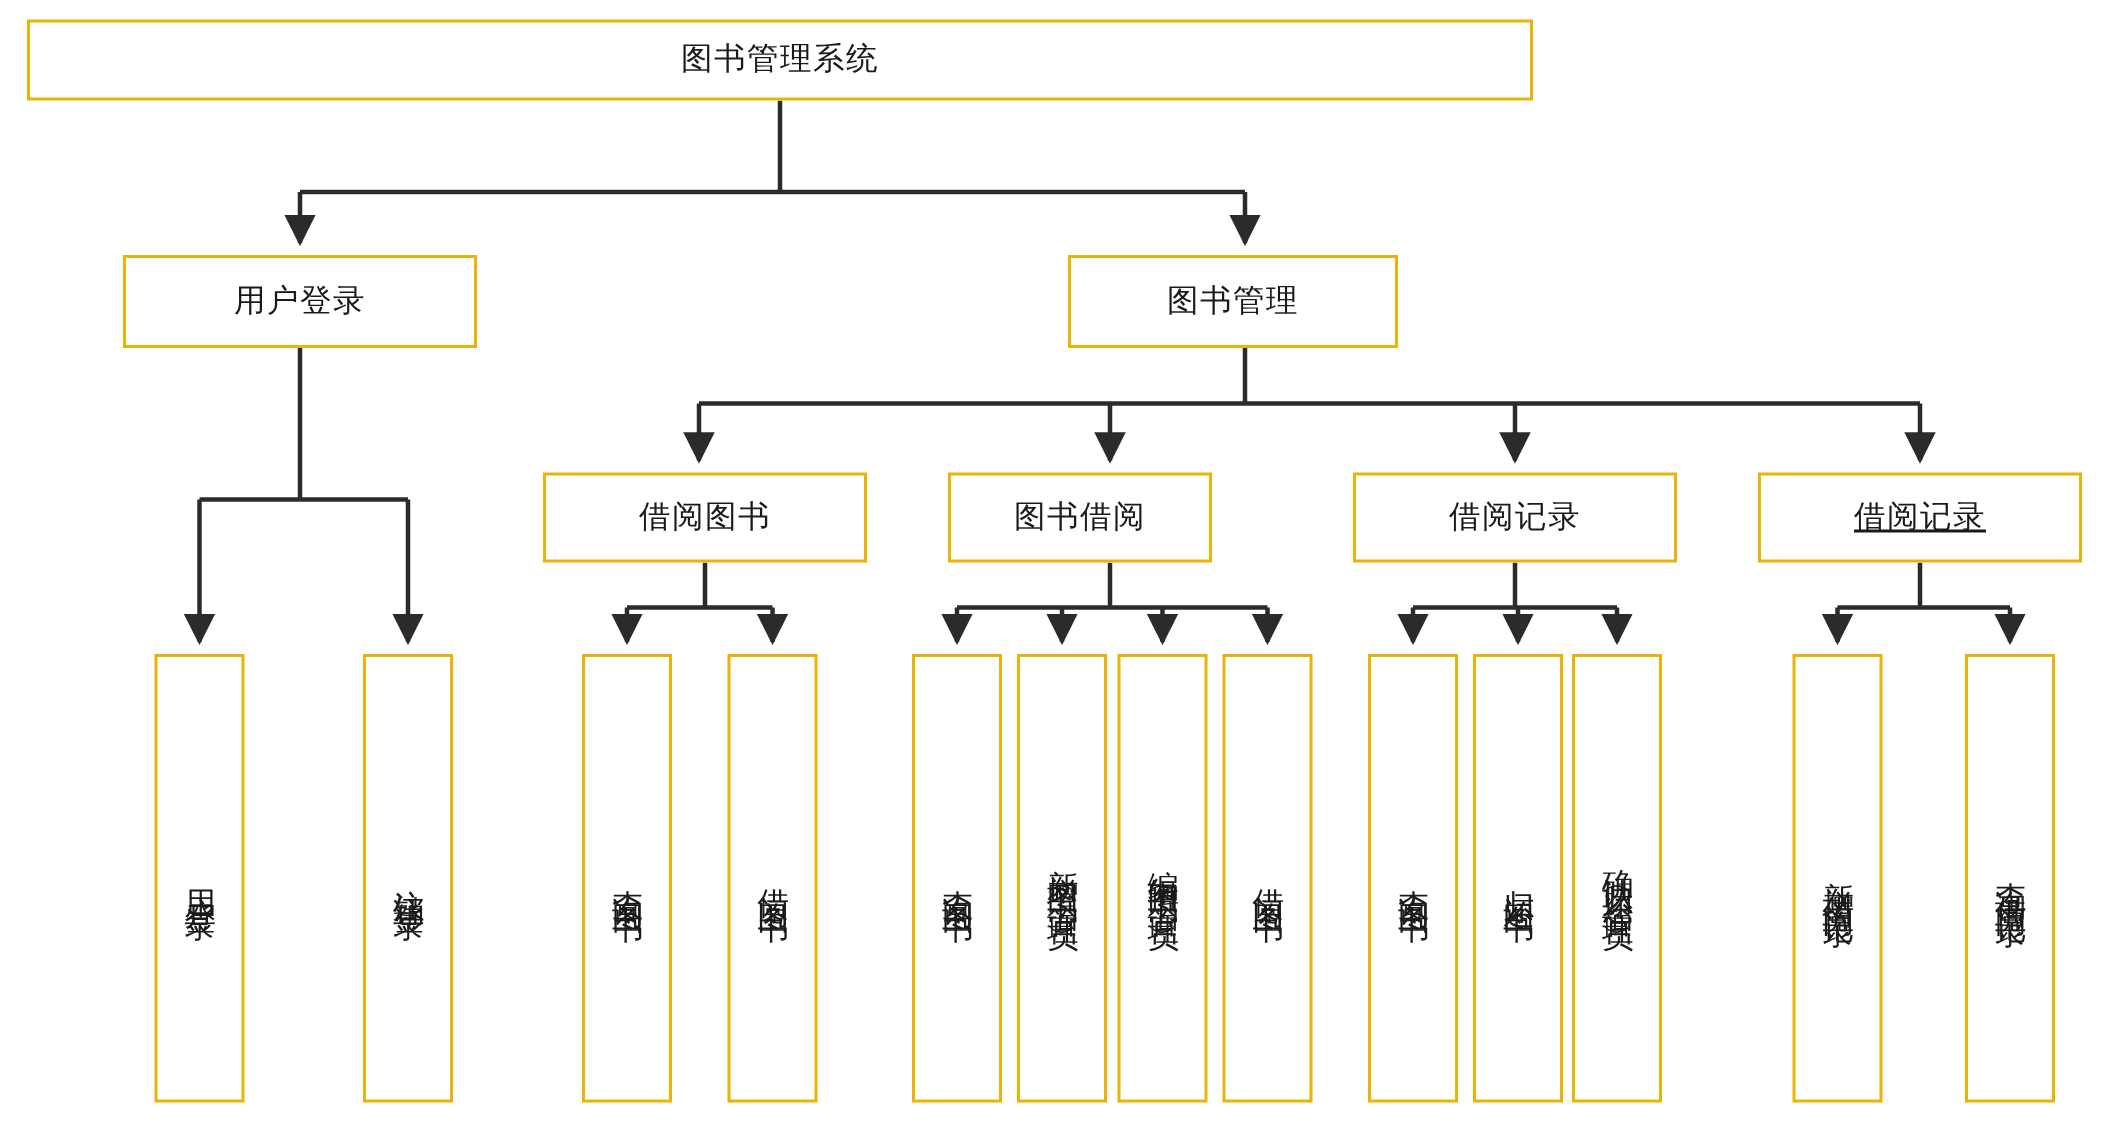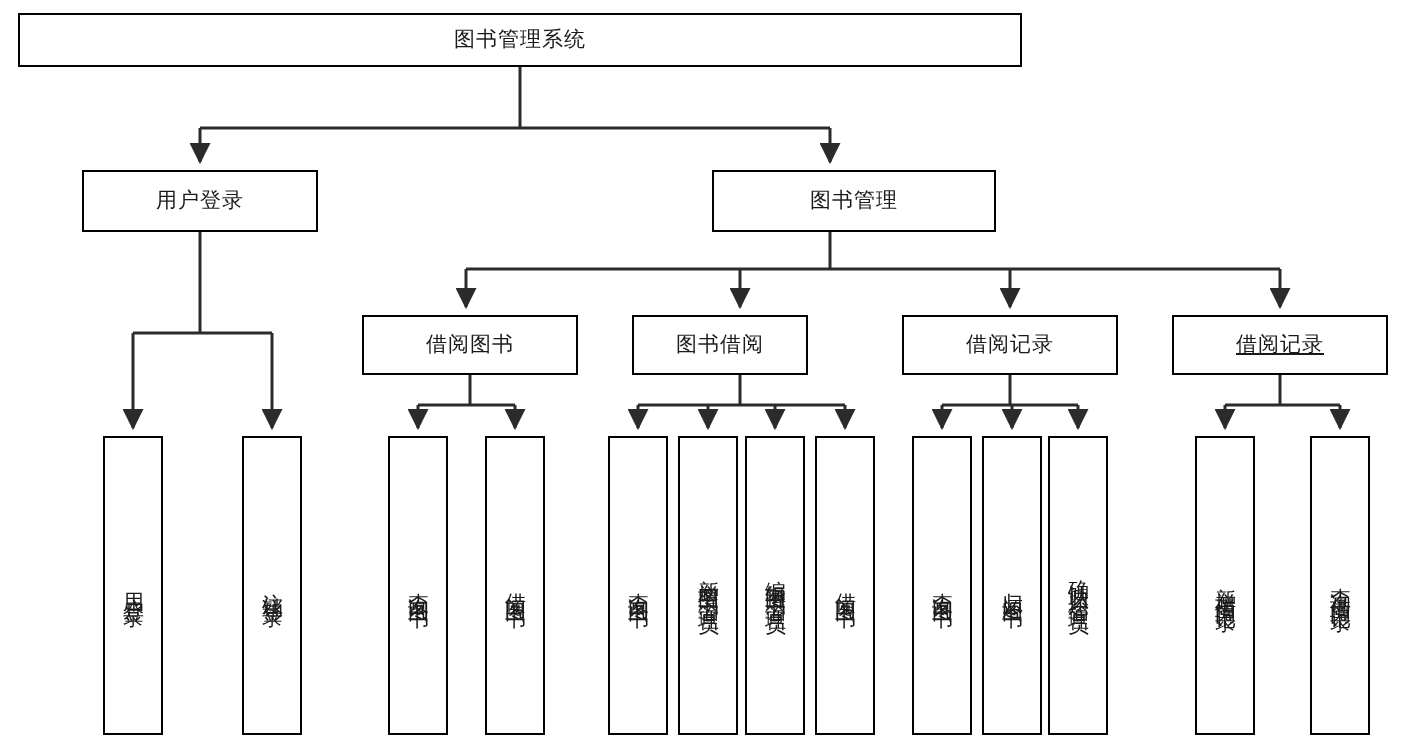--- a/index.html
+++ b/index.html
@@ -23,21 +23,21 @@
     left: 0;
     top: 0;
     width: 1405px;
     height: 747px;
     pointer-events: none;
   }
   .node {
     position: absolute;
     box-sizing: border-box;
     background: #ffffff;
-    border: 2px solid #000000;
+    border: 2px solid #eab308;
     display: flex;
     align-items: center;
     justify-content: center;
     color: #1a1a1a;
   }
   .node.horiz {
     font-size: 21px;
     letter-spacing: 1px;
     line-height: 1.2;
   }
@@ -118,21 +118,21 @@
     </g>
   </svg>
 
   <div class="node horiz" style="left:18px; top:13px; width:1004px; height:54px;">
     <span>图书管理系统</span>
   </div>
 
   <div class="node horiz" style="left:82px; top:170px; width:236px; height:62px;">
     <span>用户登录</span>
   </div>
-  <div class="node horiz" style="left:712px; top:170px; width:284px; height:62px;">
+  <div class="node horiz" style="left:712px; top:170px; width:220px; height:62px;">
     <span>图书管理</span>
   </div>
 
   <div class="node horiz" style="left:362px; top:315px; width:216px; height:60px;">
     <span>借阅图书</span>
   </div>
   <div class="node horiz" style="left:632px; top:315px; width:176px; height:60px;">
     <span>图书借阅</span>
   </div>
   <div class="node horiz" style="left:902px; top:315px; width:216px; height:60px;">

